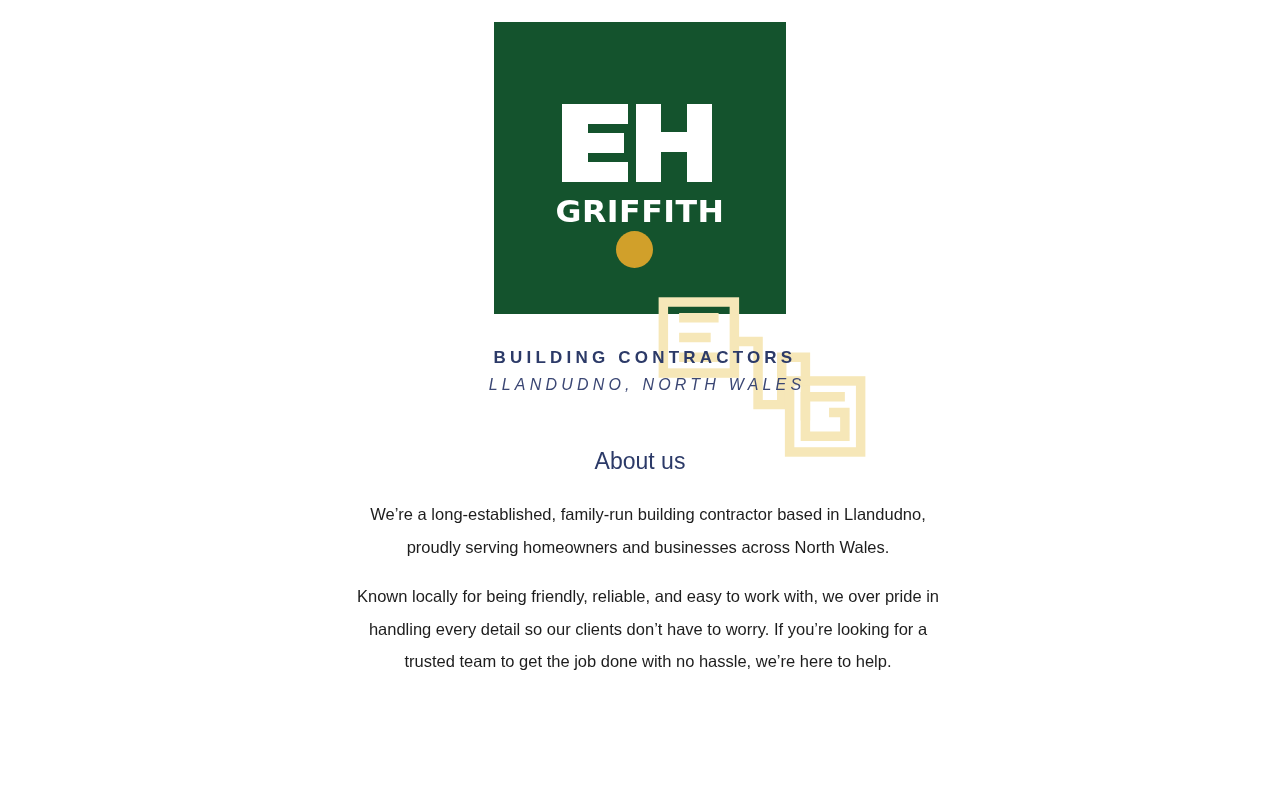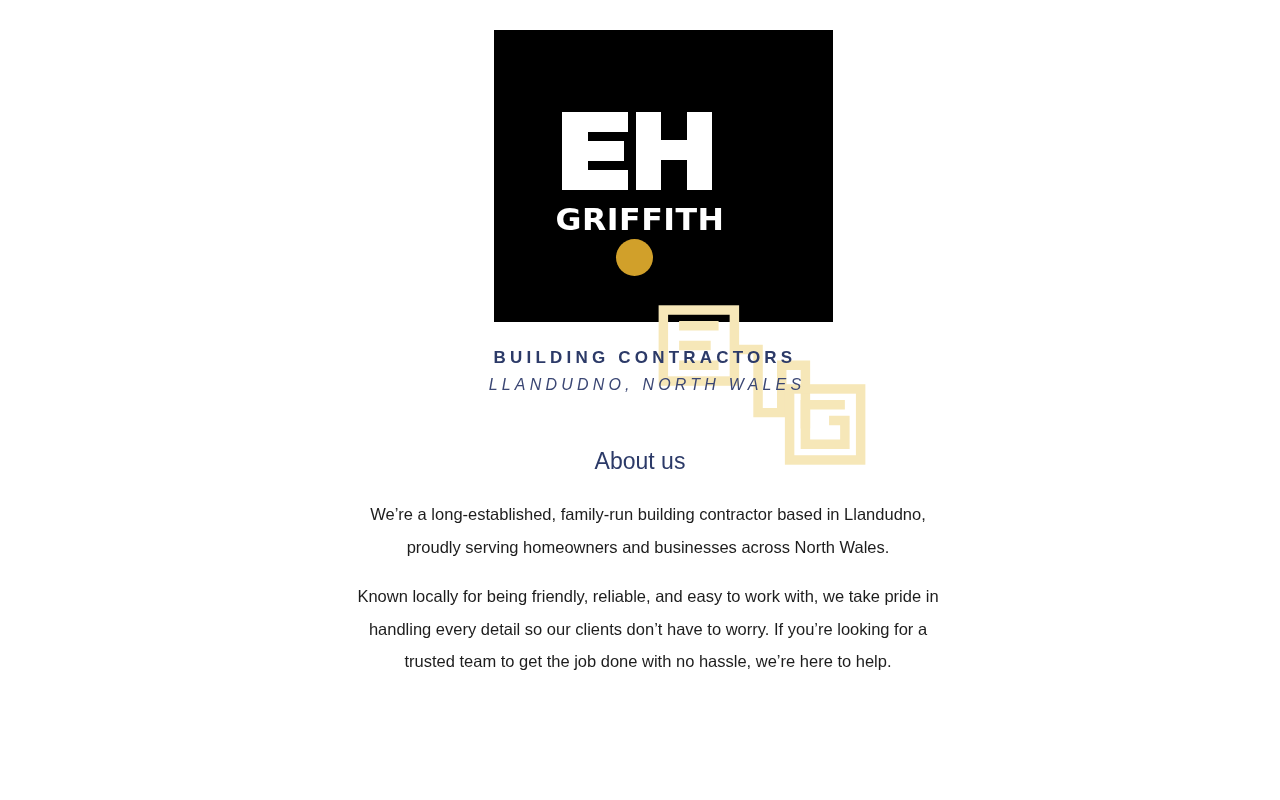--- a/index.html
+++ b/index.html
@@ -15,24 +15,24 @@
       color: #1f1f1f;
     }
     .page {
       position: relative;
       width: 1280px;
       height: 800px;
     }
     .logo {
       position: absolute;
       left: 494px;
-      top: 30px;
-      width: 339px;
+      top: 22px;
+      width: 292px;
       height: 292px;
-      background: #000000;
+      background: #14532d;
     }
     .logo svg {
       position: absolute;
       left: 0;
       top: 0;
       width: 292px;
       height: 292px;
     }
     .logo-word {
       position: absolute;
@@ -146,16 +146,16 @@
     </div>
   </div>
 
   <div class="tagline">BUILDING CONTRACTORS</div>
   <div class="location">LLANDUDNO, NORTH WALES</div>
 
   <h2 class="about-title">About us</h2>
 
   <div class="about-body">
     <p>We’re a long-established, family-run building contractor based in Llandudno, proudly serving homeowners and businesses across North Wales.</p>
-    <p>Known locally for being friendly, reliable, and easy to work with, we take pride in handling every detail so our clients don’t have to worry. If you’re looking for a trusted team to get the job done with no hassle, we’re here to help.</p>
+    <p>Known locally for being friendly, reliable, and easy to work with, we over pride in handling every detail so our clients don’t have to worry. If you’re looking for a trusted team to get the job done with no hassle, we’re here to help.</p>
   </div>
 
 </div>
 
 </body></html>

